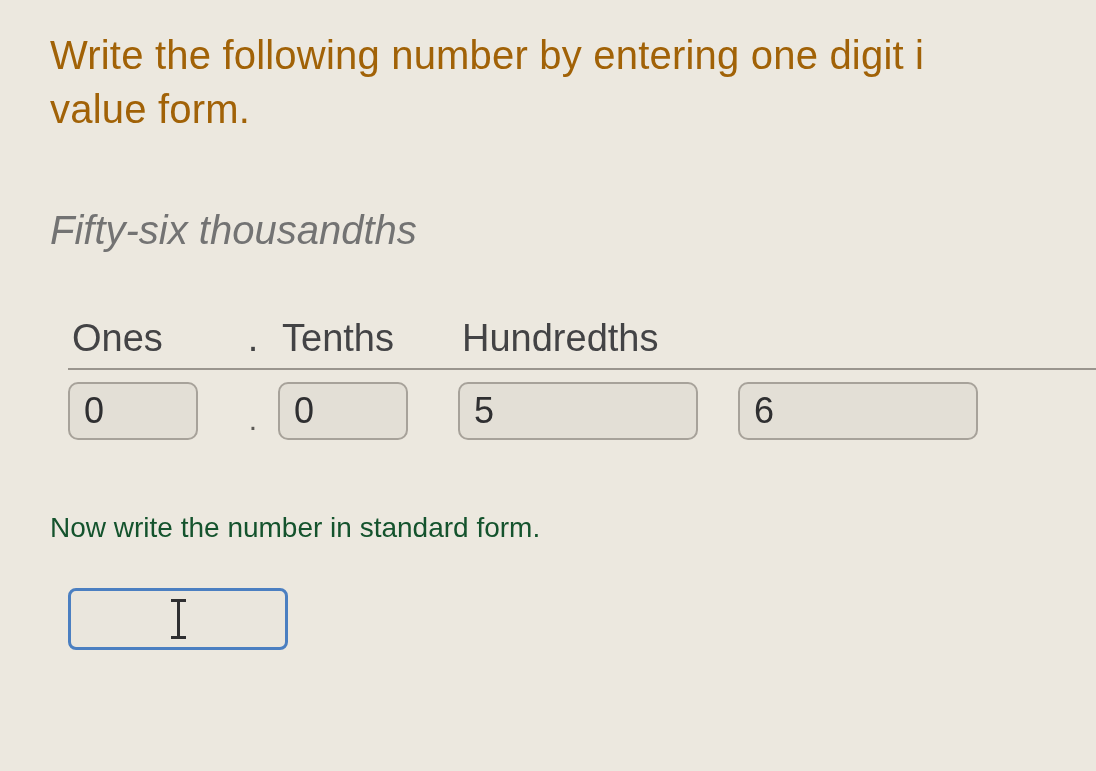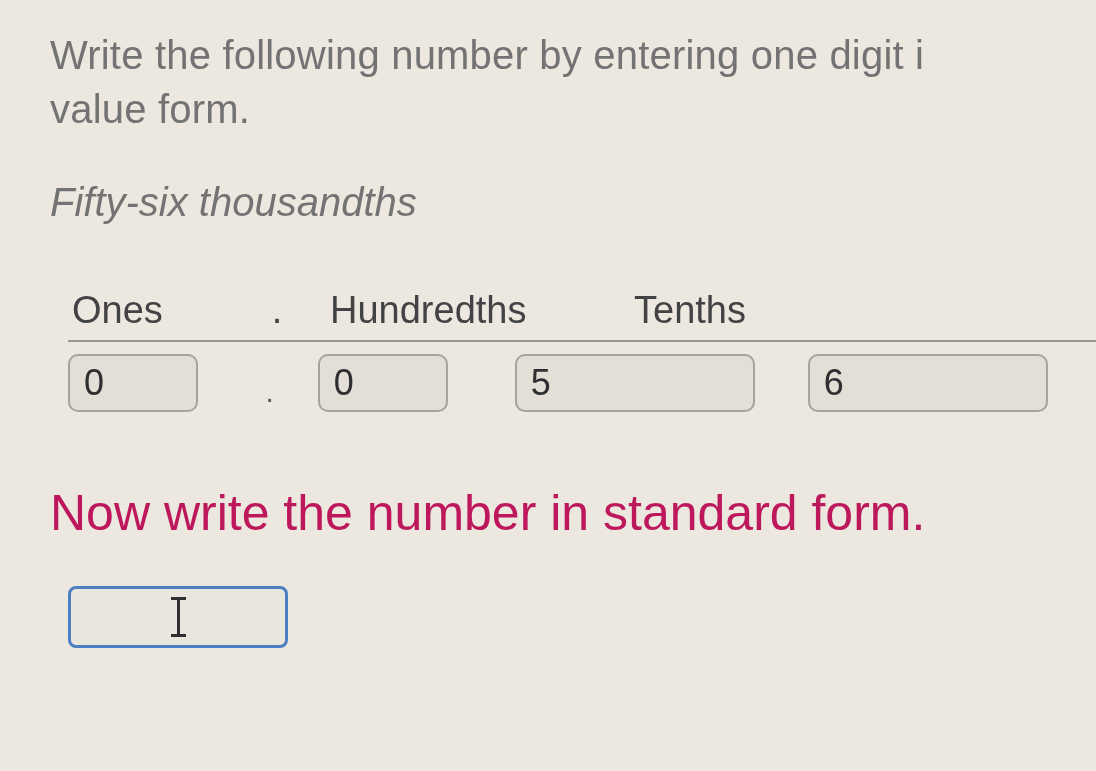--- a/index.html
+++ b/index.html
@@ -8,39 +8,38 @@
     background: #ece8df;
     font-family: "Segoe UI", "Helvetica Neue", Arial, sans-serif;
     color: #3a3a3c;
     padding: 28px 0 0 50px;
     overflow: hidden;
   }
   .instruction {
     font-size: 40px;
     line-height: 1.35;
     font-weight: 400;
-    margin-bottom: 44px;
-    color: #737373;
+    margin-bottom: 72px;
+    color: #a16207;
     letter-spacing: 0.2px;
   }
   .number-words {
     font-size: 40px;
     font-style: italic;
     font-weight: 400;
     color: #737373;
     margin-bottom: 64px;
   }
   .pv-table {
     margin-left: 18px;
     margin-bottom: 72px;
   }
   .pv-row {
     display: flex;
     align-items: center;
-    gap: 24px;
   }
   .pv-header {
     border-bottom: 2px solid #9a958e;
     padding-bottom: 8px;
   }
   .pv-cell {
     font-size: 38px;
     color: #434345;
     text-align: left;
     padding-left: 4px;
@@ -67,22 +66,22 @@
   .digit-input.ten  { width: 130px; }
   .digit-input.long { width: 240px; }
   .dot-lower {
     font-size: 30px;
     color: #5c5a56;
     text-align:center;
     width: 50px;
     padding-top: 18px;
   }
   .prompt-2 {
-    font-size: 50px;
-    color: #be185d;
+    font-size: 28px;
+    color: #14532d;
     margin-bottom: 44px;
     margin-top: 48px;
   }
   .answer-box {
     width: 220px;
     height: 62px;
     border: 3px solid #4b7fc1;
     border-radius: 8px;
     background: #eae6dd;
     margin-left: 18px;
@@ -115,22 +114,22 @@
   <span>Write the following number by entering one digit i</span><br>
   <span>value form.</span>
 </div>
 
 <div class="number-words">Fifty-six thousandths</div>
 
 <div class="pv-table">
   <div class="pv-row pv-header">
     <div class="pv-cell col-ones">Ones</div>
     <div class="pv-cell col-dot">.</div>
+    <div class="pv-cell col-ten">Tenths</div>
     <div class="pv-cell col-hun">Hundredths</div>
-    <div class="pv-cell col-ten">Tenths</div>
   </div>
   <div class="pv-row pv-body">
     <div class="col-ones">
       <input class="digit-input ones" value="0" style="">
     </div>
     <div class="dot-lower">.</div>
     <div class="col-ten">
       <input class="digit-input ten" value="0" style="">
     </div>
     <div class="col-hun">

